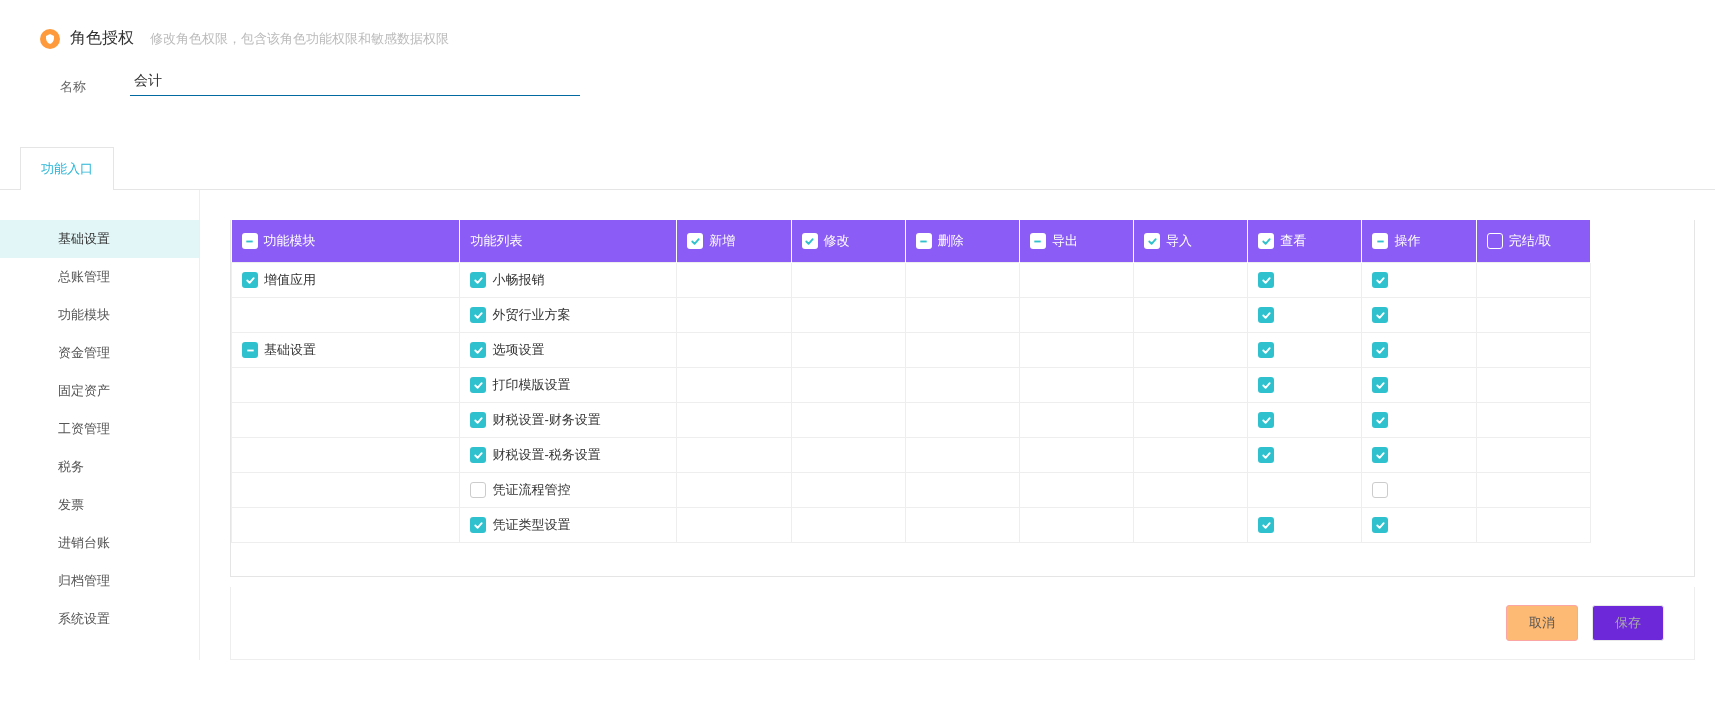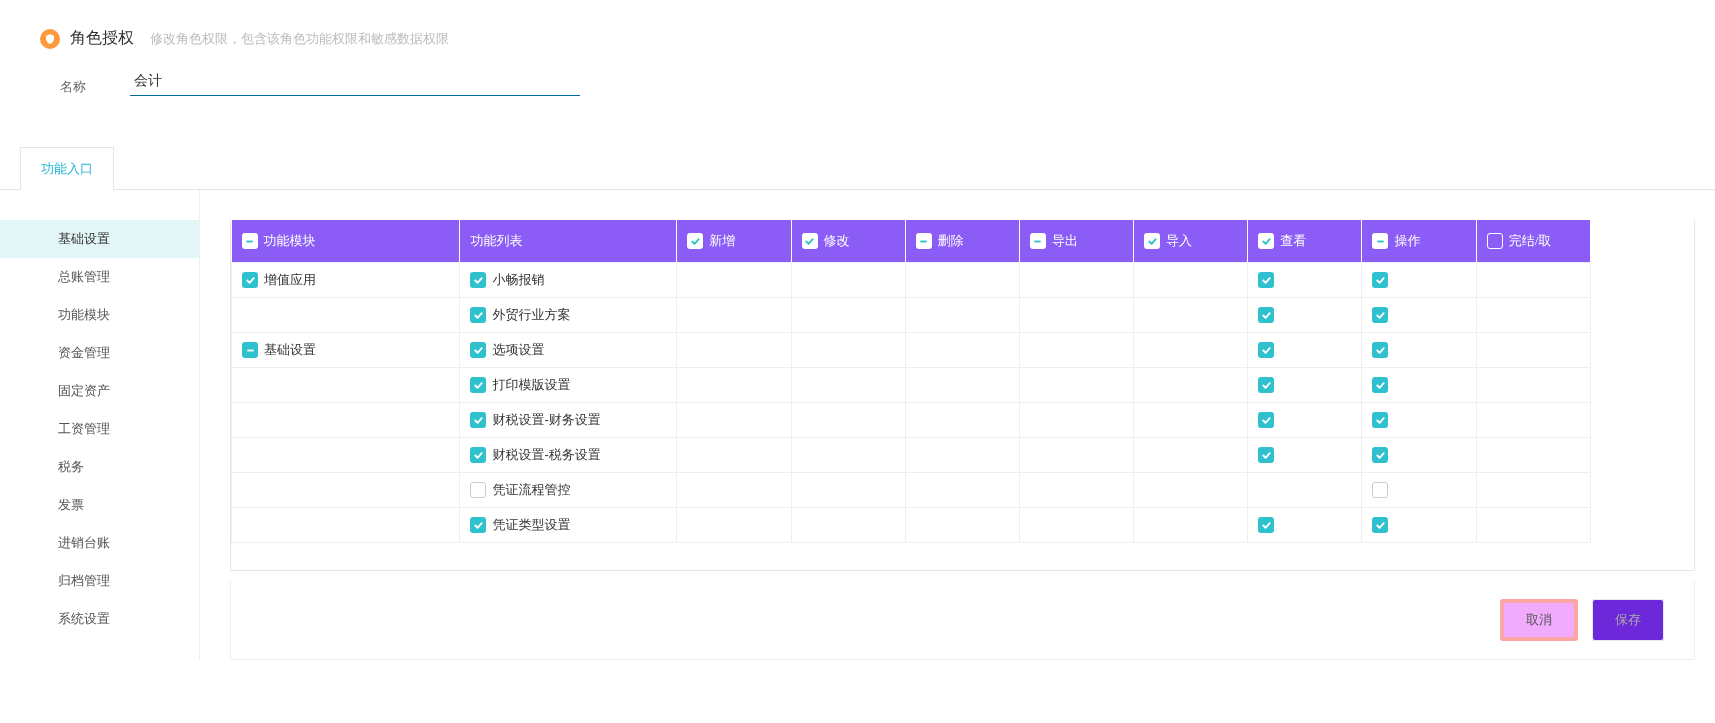--- a/index.html
+++ b/index.html
@@ -160,22 +160,22 @@
     background: #fff;
     margin-top: 10px;
   }
   .btn {
     padding: 8px 22px;
     border-radius: 3px;
     font-size: 13px;
     cursor: pointer;
   }
   .btn-cancel {
-    background: #f0abfc;
-    border: 4px solid #fca5a5;
+    background: #fdba74;
+    border: 1px solid #fca5a5;
     color: #555;
   }
   .btn-save {
     background: #6d28d9;
     border: 1px solid #e9e9e9;
     color: #aaa;
   }
   
   .table-wrap::-webkit-scrollbar { height: 10px; width: 10px; }
   .table-wrap::-webkit-scrollbar-thumb { background: #ccc; border-radius: 5px; }

